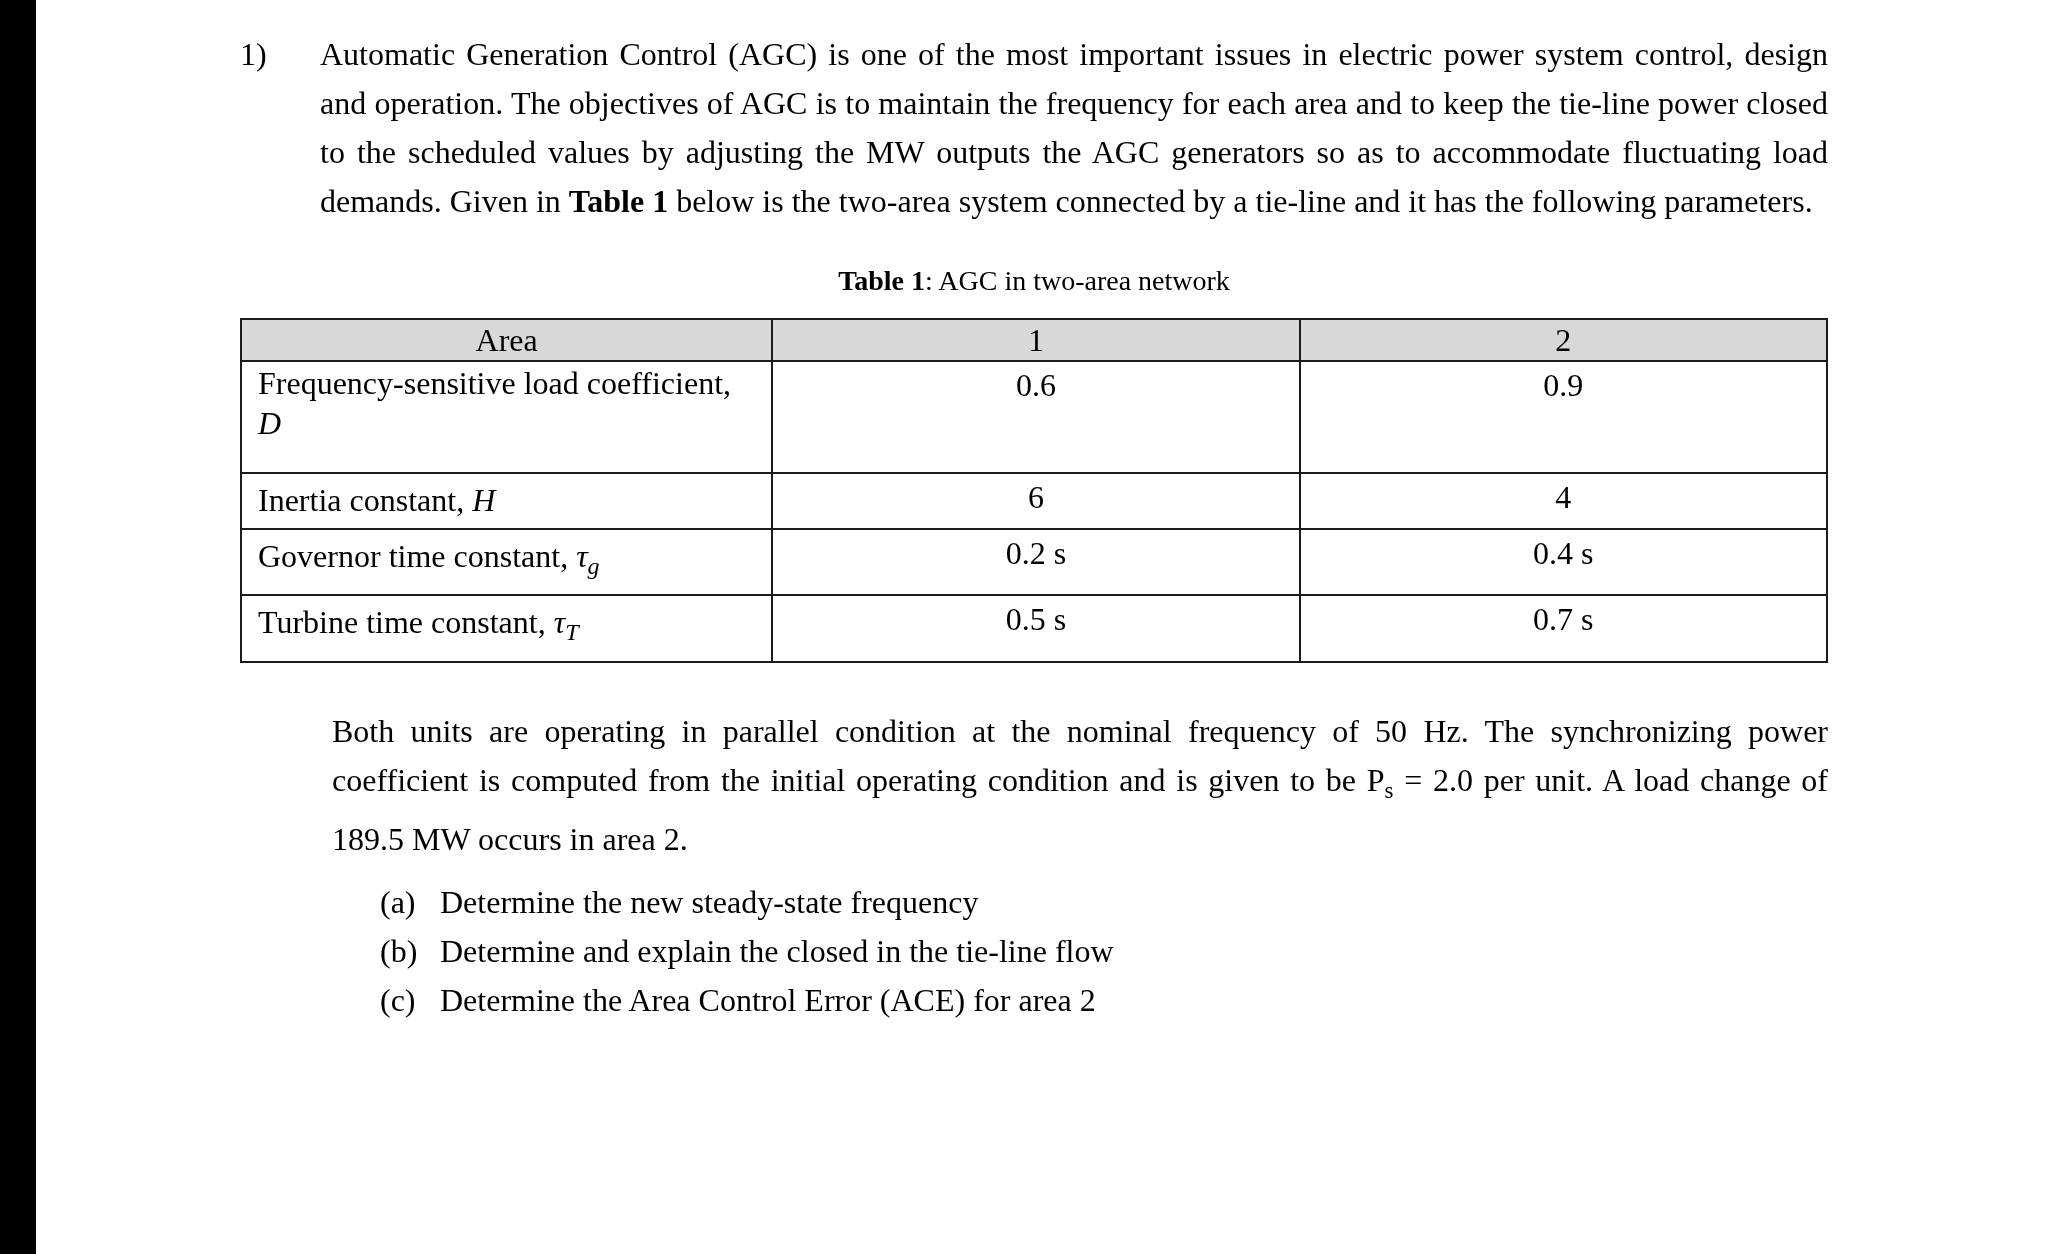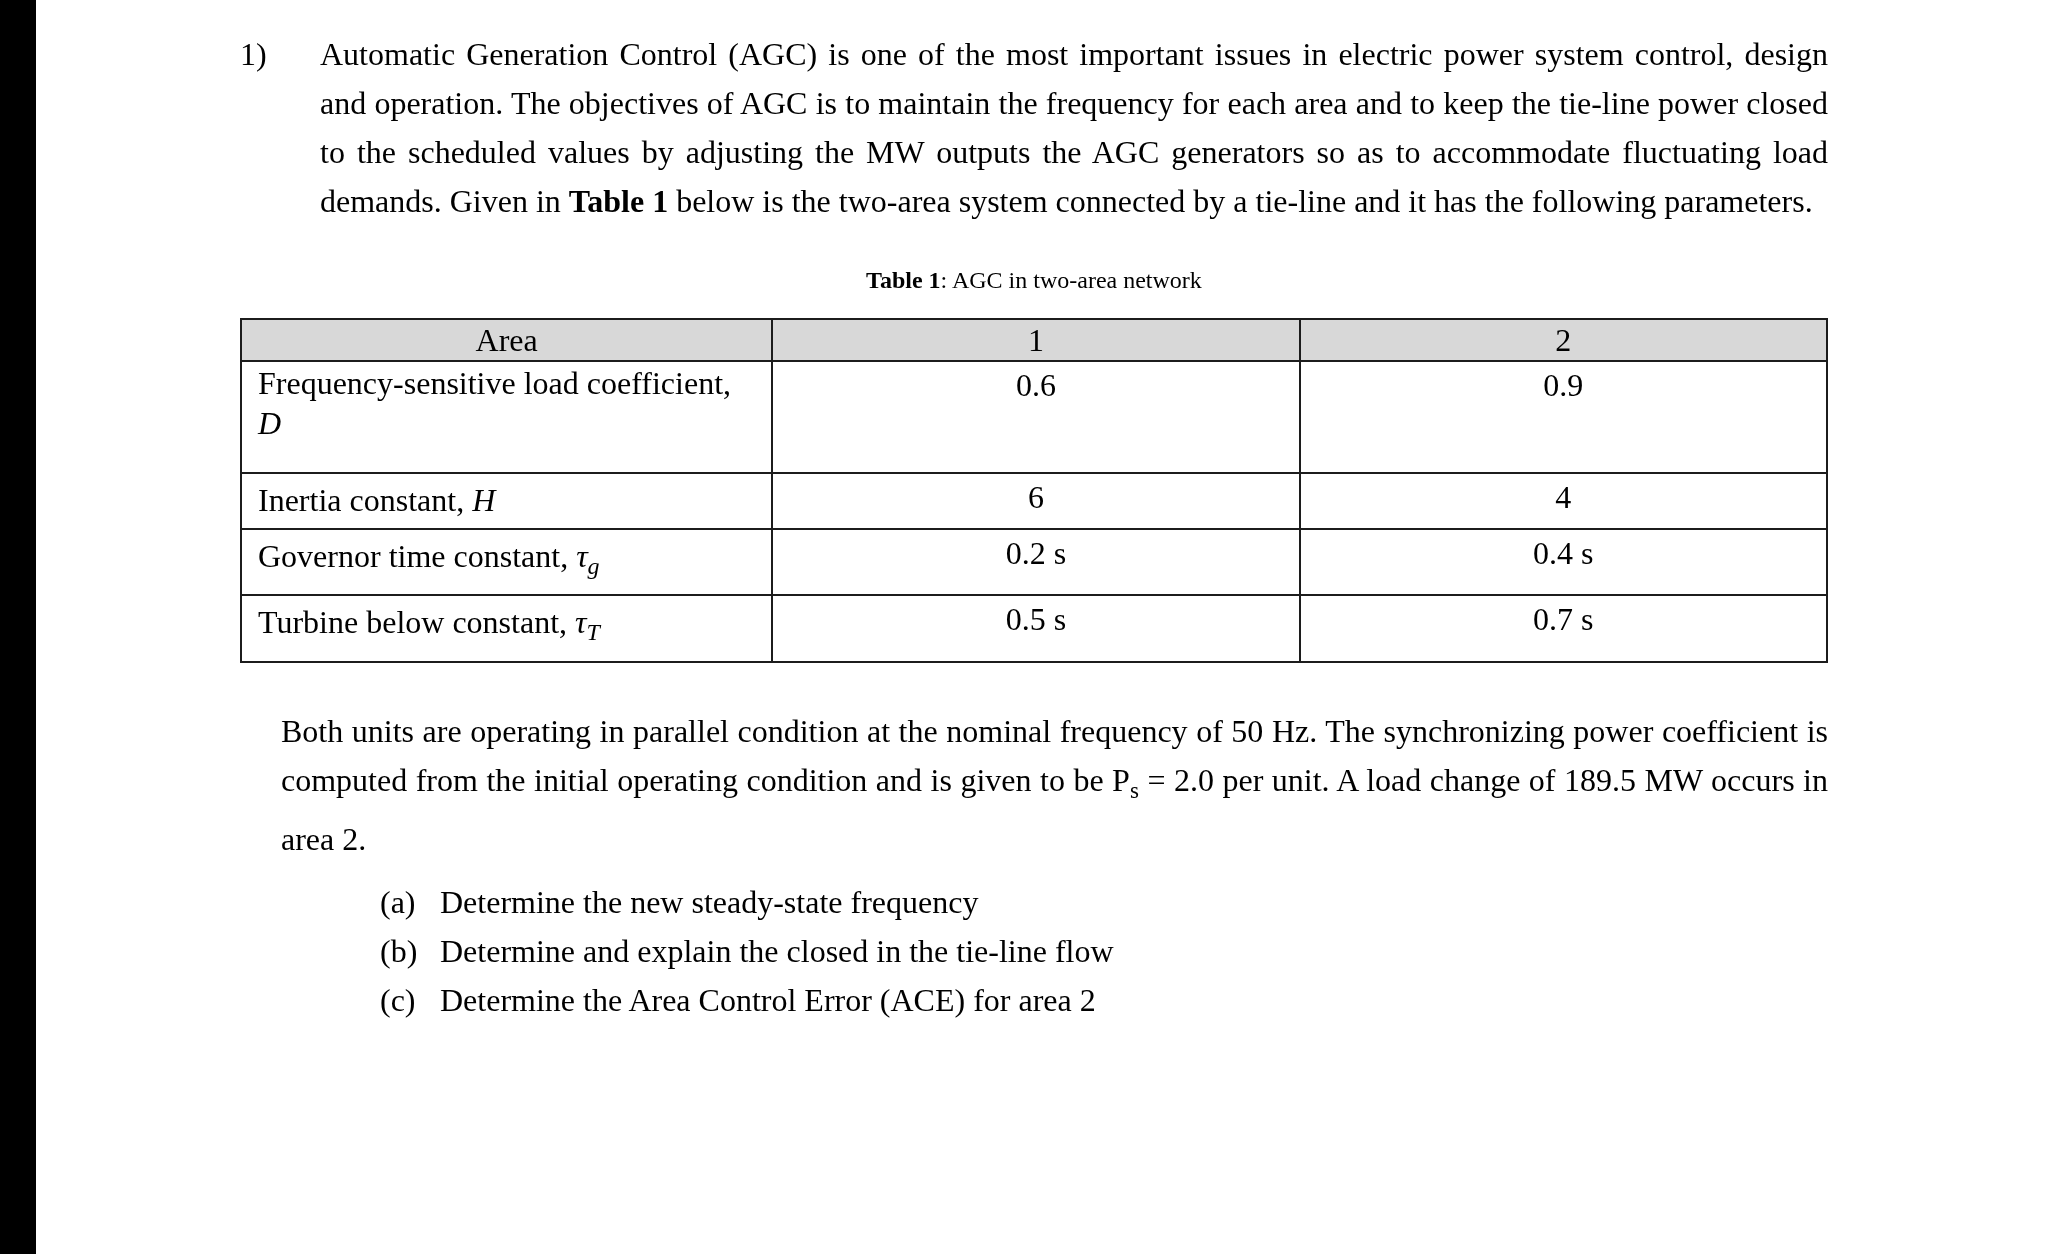--- a/index.html
+++ b/index.html
@@ -25,21 +25,21 @@
     font-size: 32px; line-height: 49px;
   }
   .para {
     font-size: 32px; line-height: 49px;
     text-align: justify;
   }
   .intro { flex: 1; }
   .caption {
     margin-top: 30px;
     text-align: center;
-    font-size: 24px; line-height: 49px;
+    font-size: 28px; line-height: 49px;
   }
   table.params {
     margin-top: 13px;
     width: 100%;
     border-collapse: collapse;
     font-size: 32px;
   }
   table.params th, table.params td {
     border: 2px solid #1c1c1c;
   }
@@ -60,21 +60,21 @@
     text-align: center;
     vertical-align: top;
     padding-top: 5px;
   }
   table.params tr.normal { height: 55px; }
   table.params tr.tall { height: 112px; }
   table.params tr.tall td.lbl { vertical-align: top; padding-top: 1px; }
   td.lbl i, .varsub { font-style: italic; }
   .varsub { font-size: 24px; }
   sub { font-size: 23px; }
-  .body2 { margin-top: 44px; margin-left: 41px; }
+  .body2 { margin-top: 44px; margin-left: 92px; }
   .questions { margin-top: 14px; margin-left: 140px; }
   .q { display: flex; font-size: 32px; line-height: 49px; }
   .qm { width: 60px; flex: 0 0 60px; }
 </style>
 </head>
 <body>
 
 <div class="page">
   <div class="left-bar" style="background: rgb(0, 0, 0);"></div>
 
@@ -105,21 +105,21 @@
           <td class="lbl"><span>Inertia constant, </span><i>H</i></td>
           <td class="val">6</td>
           <td class="val">4</td>
         </tr>
         <tr class="normal">
           <td class="lbl"><span>Governor time constant, </span><i>τ</i><sub class="varsub">g</sub></td>
           <td class="val">0.2 s</td>
           <td class="val">0.4 s</td>
         </tr>
         <tr class="normal">
-          <td class="lbl"><span>Turbine below constant, </span><i>τ</i><sub class="varsub">T</sub></td>
+          <td class="lbl"><span>Turbine time constant, </span><i>τ</i><sub class="varsub">T</sub></td>
           <td class="val">0.5 s</td>
           <td class="val">0.7 s</td>
         </tr>
       </tbody>
     </table>
 
     <p class="para body2"><span>Both units are operating in parallel condition at the nominal frequency of 50 Hz. The synchronizing power coefficient is computed from the initial operating condition and is given to be P</span><sub>s</sub><span> = 2.0 per unit. A load change of 189.5 MW occurs in area 2.</span></p>
 
     <div class="questions">
       <div class="q">

